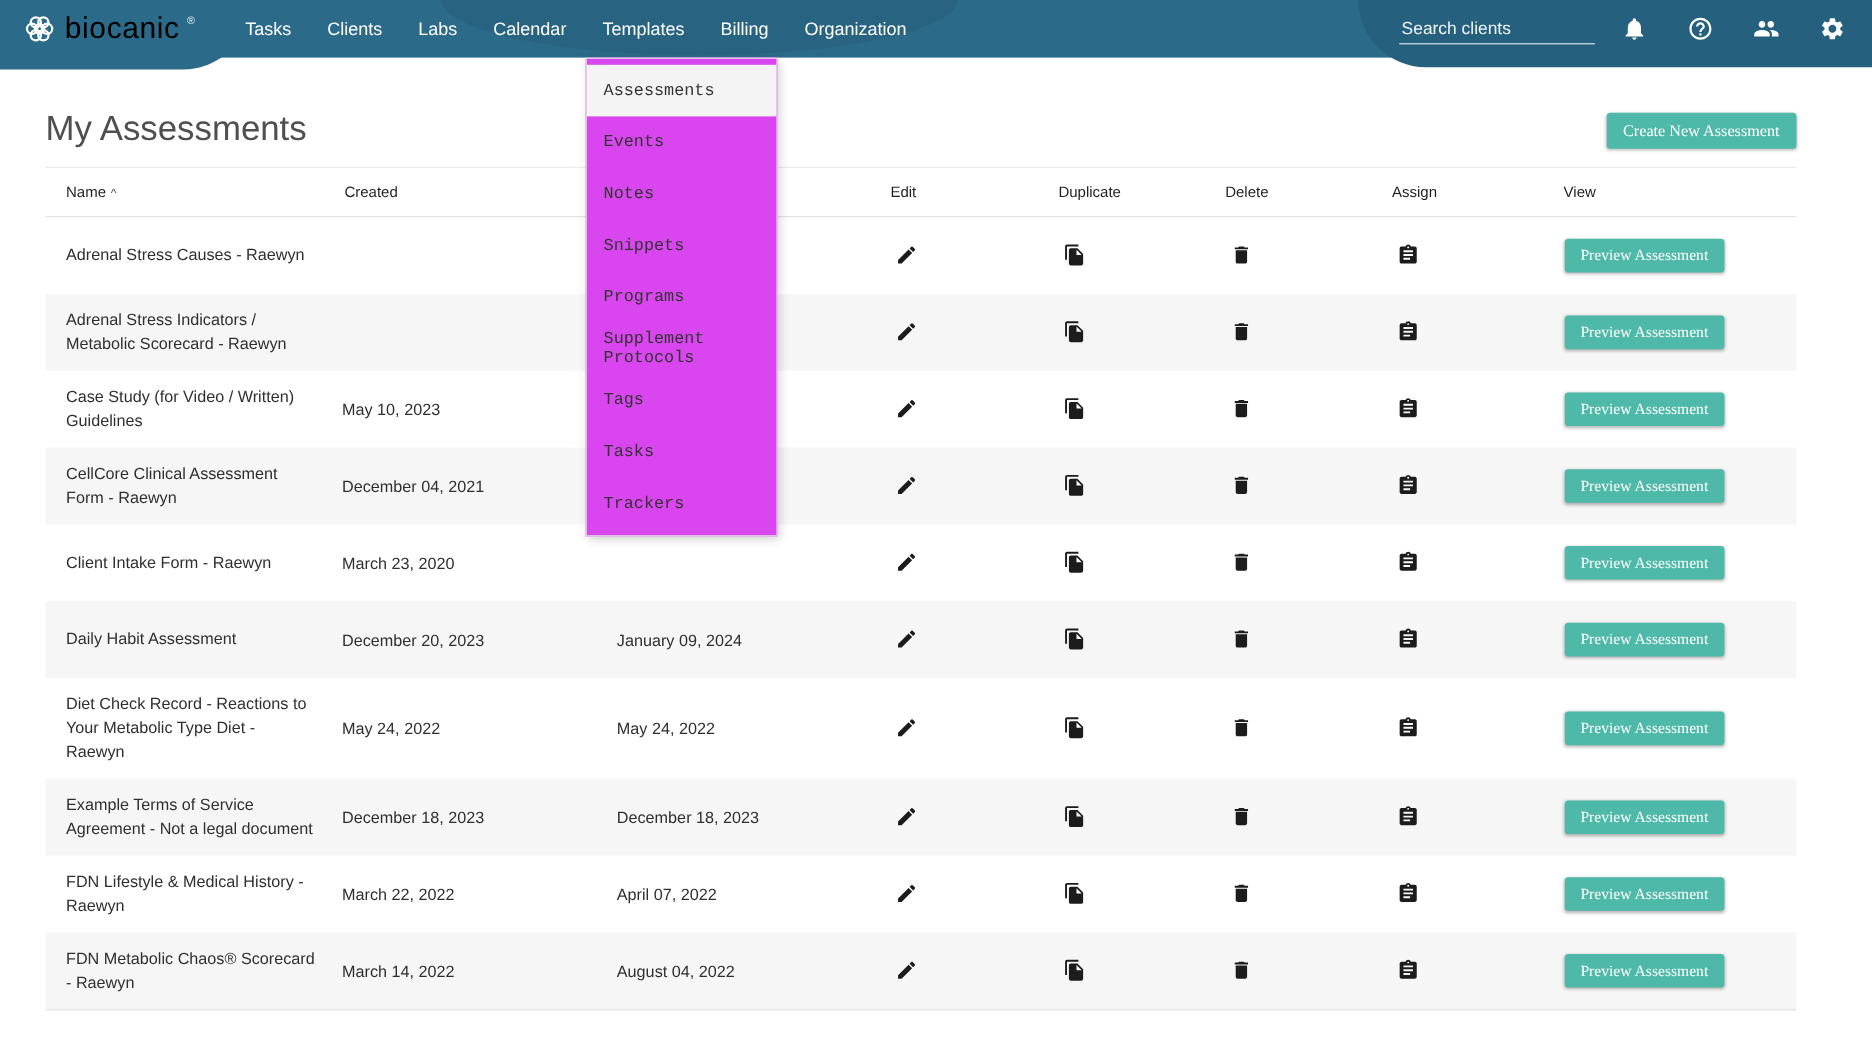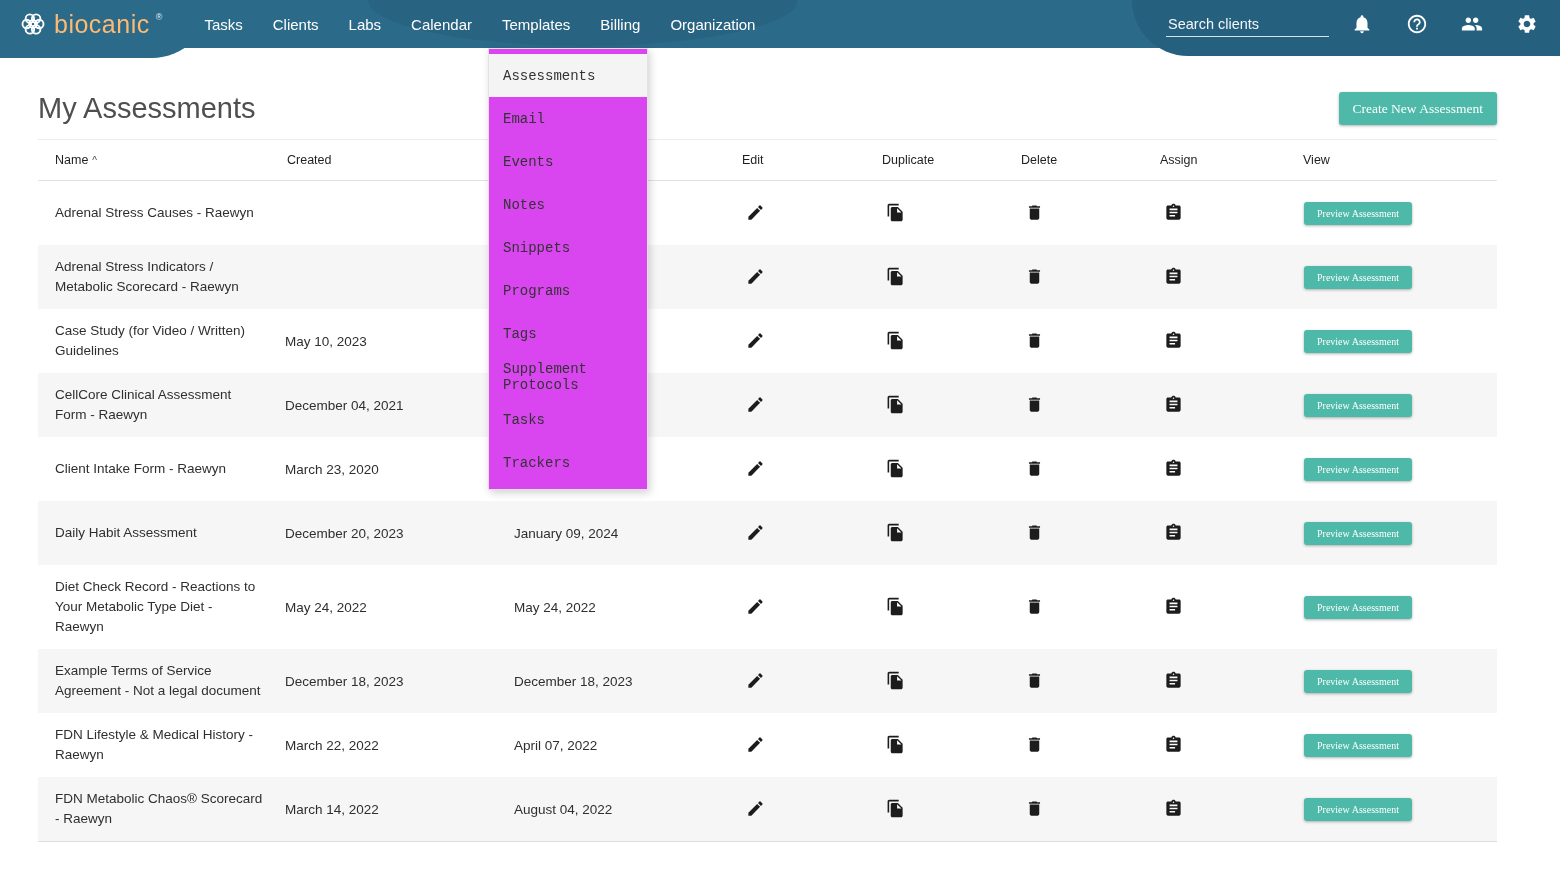--- a/index.html
+++ b/index.html
@@ -26,21 +26,21 @@
   }
   .swoosh {
     position:absolute; top:-46px; left:368px; width:430px; height:92px;
     background:rgba(0,0,0,0.05); border-radius:50%;
   }
   .nav-inner {
     position:relative; z-index:2; height:48px;
     display:flex; align-items:center; padding:0 22px 0 18px;
   }
   .logo { display:flex; align-items:flex-start; gap:6px; cursor:pointer; margin-right:42px; }
-  .logo-text { font-size:25px; font-weight:400; letter-spacing:.5px; line-height:30px; color:#fdba74; }
+  .logo-text { font-size:25px; font-weight:400; letter-spacing:.5px; line-height:30px; color:#000000; }
   .logo-mark { font-size:9px; line-height:10px; margin-top:3px; color:#e8f1f5; }
   .nav-links { display:flex; align-items:center; gap:30px; }
   .nav-link { font-size:15px; font-weight:500; color:#fff; cursor:pointer; white-space:nowrap; }
   .spacer { flex:1; }
   .search-input {
     width:163px; background:transparent; border:none;
     border-bottom:1px solid #d8e4ea; color:#5eead4;
     font-size:14.5px; padding:4px 2px; margin-right:22px; outline:none;
   }
   .search-input::placeholder { color:#ffffff; opacity:.95; }
@@ -57,21 +57,21 @@
   }
   .menu-item {
     height:43px; display:flex; align-items:center;
     padding-left:14px; font-size:14px; color:#333; cursor:pointer;
   }
   .menu-item.active { background:#f4f4f4; }
 
   
   .page { width:1459px; margin-left:38px; }
   .title-row {
-    display:flex; justify-content:space-between; 
+    display:flex; justify-content:space-between; align-items:center;
     margin-top:44px; margin-bottom:14px;
   }
   .page-title { font-size:29px; font-weight:500; color:#4f4f4f; margin:0; }
   .btn-teal {
     background:#4eb9a9; color:#fff; border:none; border-radius:3px;
     font-size:13.5px; padding:7px 14px; cursor:pointer;
     box-shadow:0 1px 3px rgba(0,0,0,0.3);
   }
 
   
@@ -89,21 +89,21 @@
   .th-name { padding-left:17px; }
   .sort-caret { font-size:10px; margin-left:4px; color:#444; }
   .t-body { border-bottom:1px solid #dedede; }
   .trow { min-height:64px; padding:12px 0; font-size:13.5px; color:#2f2f2f; }
   .trow:nth-of-type(even) { background:#f6f6f6; }
   .name-cell { padding-left:17px; padding-right:22px; line-height:20px; }
   .date-cell { padding-right:10px; }
   .icon-cell { padding-left:4px; }
   .icon-btn { background:none; border:none; padding:2px; cursor:pointer; display:inline-flex; }
   .icon-btn svg { width:19px; height:19px; fill:#1c1c1c; }
-  .btn-small { padding:6px 13px; font-size:10px; white-space:nowrap; margin-left:3px; }
+  .btn-small { padding:6px 13px; font-size:13px; white-space:nowrap; margin-left:3px; }
 </style>
 </head>
 <body>
 
 <header class="topbar">
   <div class="curve-left"></div>
   <div class="swoosh"></div>
   <div class="curve-right"></div>
   <div class="nav-inner">
     <div class="logo">
@@ -152,33 +152,32 @@
           </svg>
       </button>
     </div>
   </div>
 </header>
 
 <div class="menu">
 
     <div class="menu-item active">Assessments</div>
 
-    <div class="menu-item">Email</div>
 
     <div class="menu-item">Events</div>
 
     <div class="menu-item">Notes</div>
 
     <div class="menu-item">Snippets</div>
 
     <div class="menu-item">Programs</div>
 
+    <div class="menu-item">Supplement Protocols</div>
+
     <div class="menu-item">Tags</div>
-
-    <div class="menu-item">Supplement Protocols</div>
 
     <div class="menu-item">Tasks</div>
 
     <div class="menu-item">Trackers</div>
   </div>
 
 <main class="page">
   <div class="title-row">
     <h1 class="page-title">My Assessments</h1>
     <button class="btn-teal">Create New Assessment</button>

